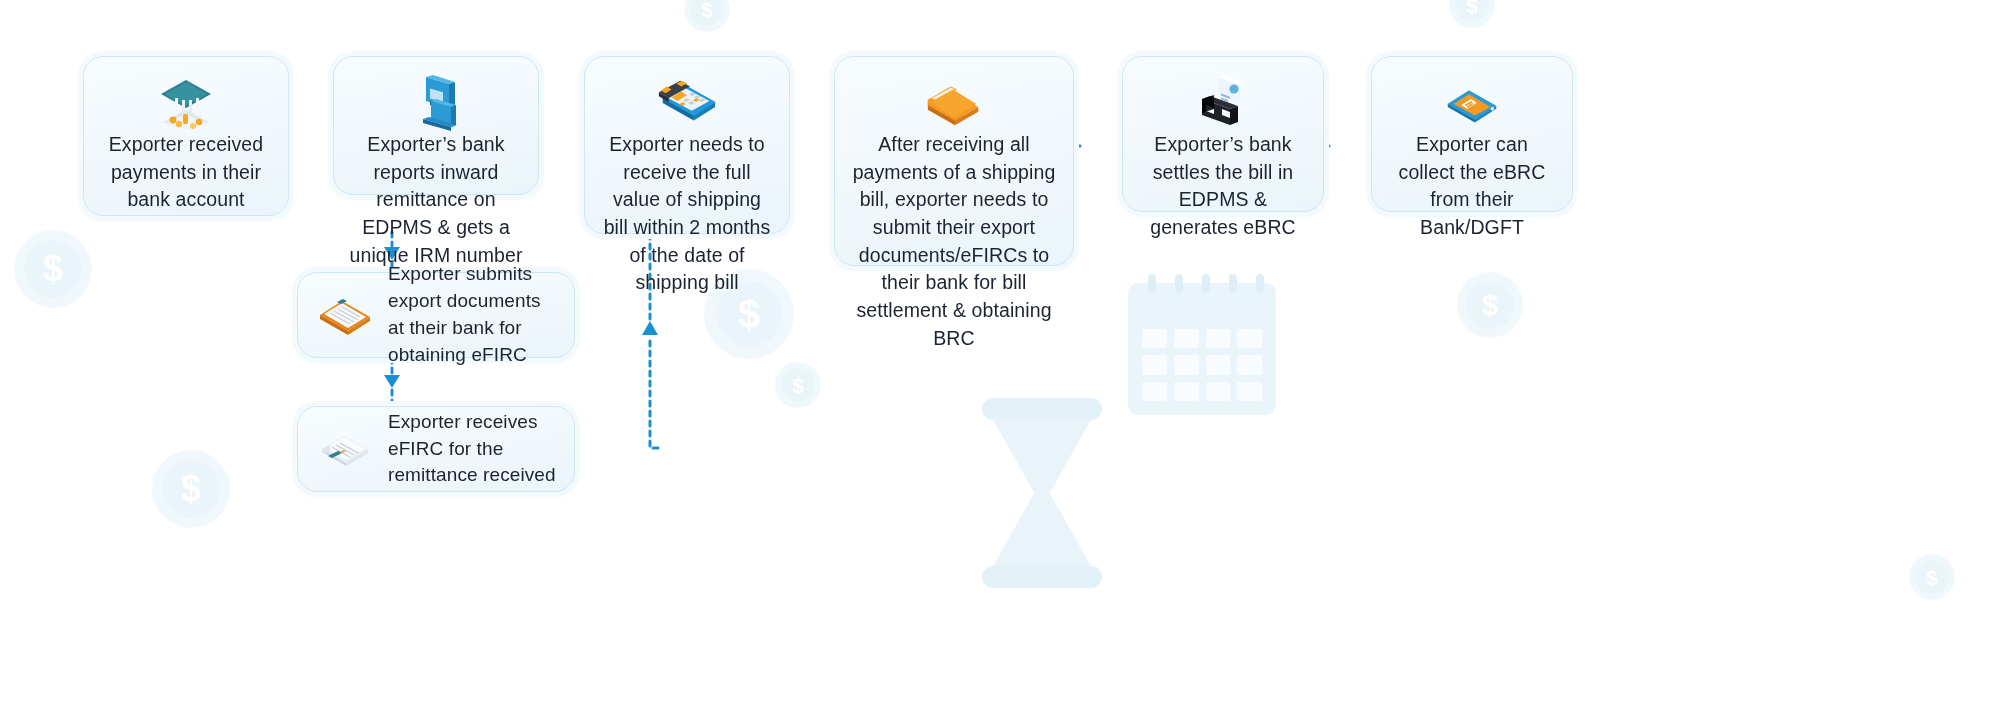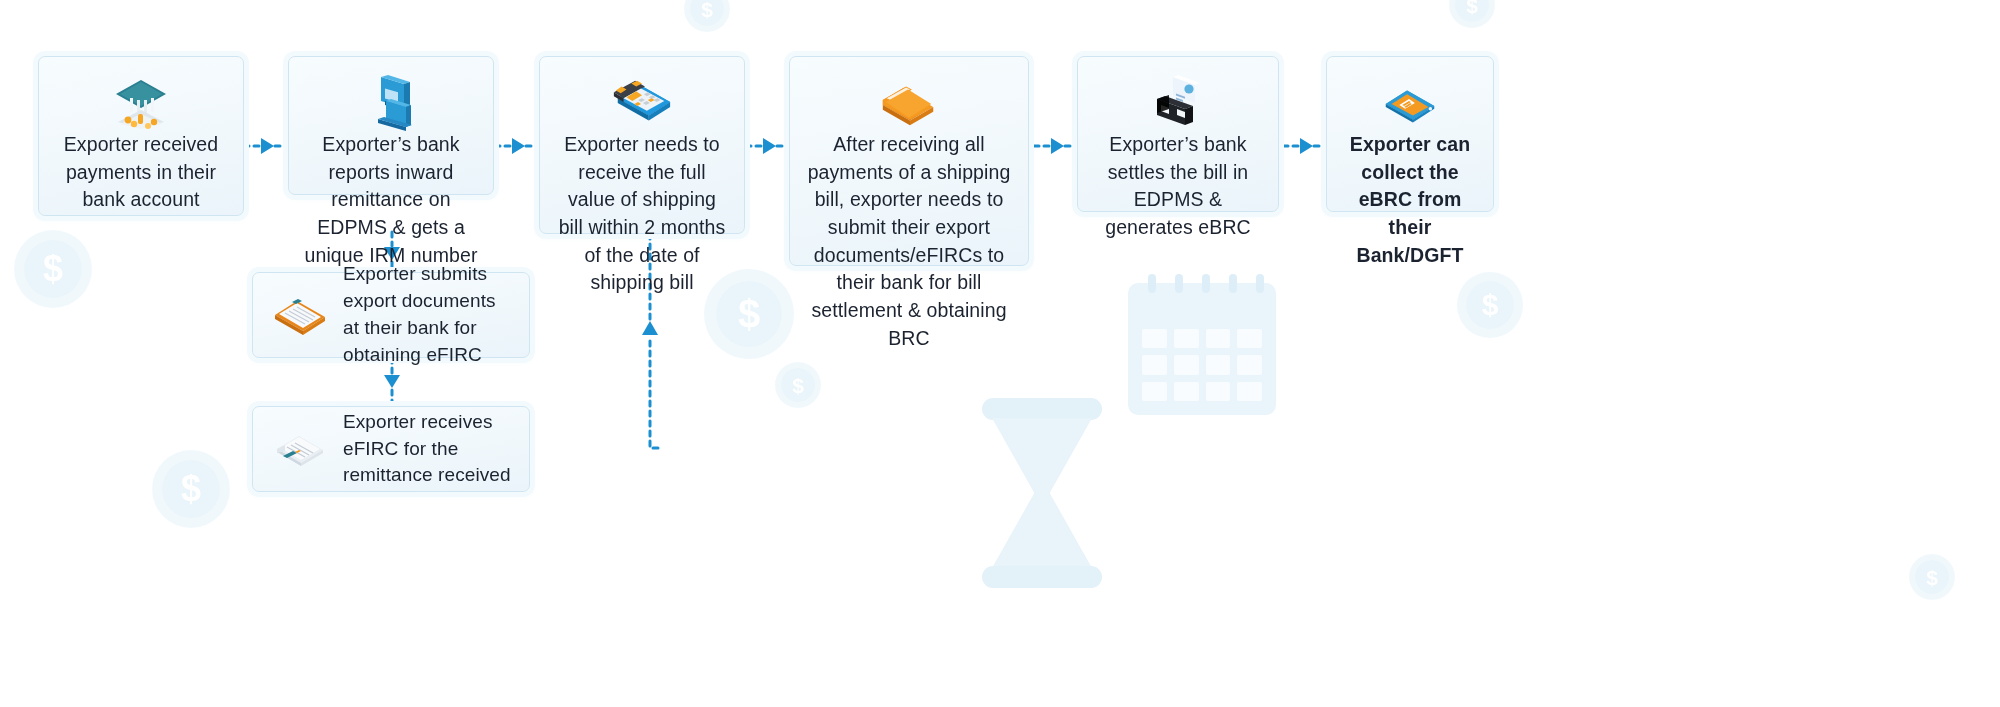--- a/index.html
+++ b/index.html
@@ -102,29 +102,30 @@
     grid-template-columns: repeat(4, 1fr);
     grid-template-rows: repeat(3, 1fr);
     gap: 7px;
   }
   .cal-cell { background: #ffffff; opacity: .72; border-radius: 2px; }
 
   
   .card {
     position: absolute;
     z-index: 2;
-    border-radius: 7px;
+    border-radius: 20px;
     border: 1px solid #cfe6f2;
     background: linear-gradient(170deg, #f7fcfe 0%, #f1f8fc 55%, #eaf4fa 100%);
     box-shadow: 0 0 0 5px #f2fafd, 0 2px 6px rgba(90,150,180,.12);
     display: flex;
     flex-direction: column;
     align-items: center;
     justify-content: flex-start;
     padding: 18px 14px 16px;
+    margin-left: 45px;
   }
 
   .card.horiz {
     flex-direction: row;
     align-items: center;
     justify-content: flex-start;
     padding: 14px 18px;
     gap: 14px;
   }
 
@@ -364,21 +365,21 @@
         <polygon points="6,22 30,8 36,11 32,14 58,29 34,42 6,27" fill="#f59a21"></polygon>
         <polygon points="10,20 30,9 34,11 14,22" fill="#ffffff" opacity=".85"></polygon>
         <polygon points="6,27 34,43 34,48 6,32" fill="#c96f10"></polygon>
         <polygon points="34,43 58,29 58,34 34,48" fill="#d97c14"></polygon>
         <polygon points="9,24 32,11 56,26 33,40" fill="#f7a52f"></polygon>
       </svg>
     </div>
     <div class="card-text">After receiving all payments of a shipping bill, exporter needs to submit their export documents/eFIRCs to their bank for bill settlement &amp; obtaining BRC</div>
   </div>
 
-  <div class="card" style="left:1326px; top:56px; width:168px; height:156px;font-weight:bold;">
+  <div class="card" style="left:1326px; top:56px; width:202px; height:156px;">
     <div class="card-icon">
       <svg width="66" height="50" viewBox="0 0 66 50">
         <polygon points="8,26 30,12 58,28 36,42" fill="#1b8fd0"></polygon>
         <polygon points="8,26 30,12 58,28 36,42" fill="#2b9bd6"></polygon>
         <polygon points="8,26 36,42 36,45 8,29" fill="#1372a8"></polygon>
         <polygon points="36,42 58,28 58,31 36,45" fill="#1a82bf"></polygon>
         <polygon points="14,26 30,16 52,29 36,38" fill="#f59a21"></polygon>
         <polygon points="22,27 32,21 38,25 28,31" fill="#ffffff"></polygon>
         <g fill="#f59a21">
           <polygon points="25,27 32,23 34,24 27,28"></polygon>

